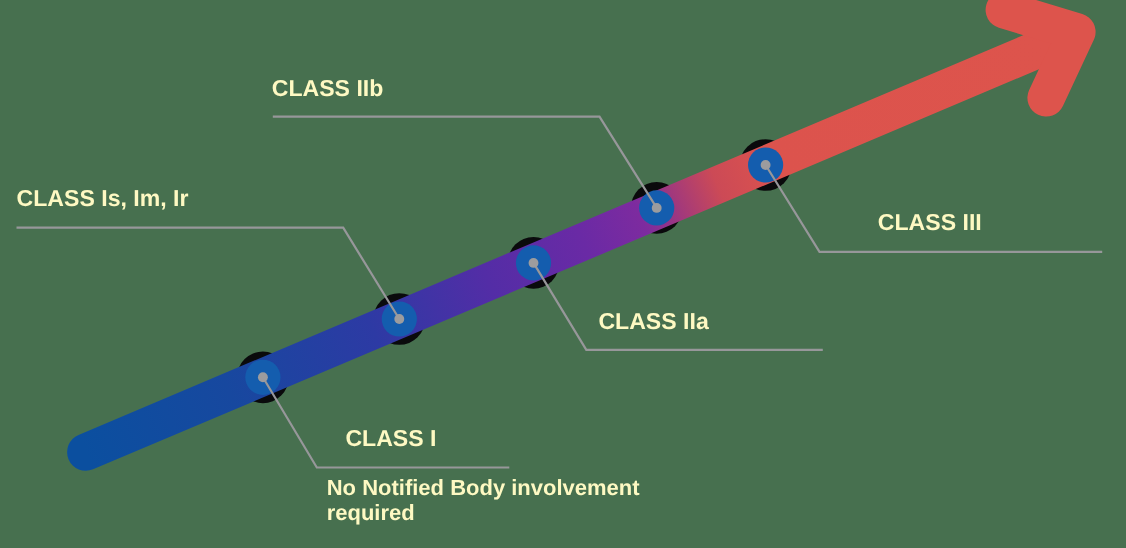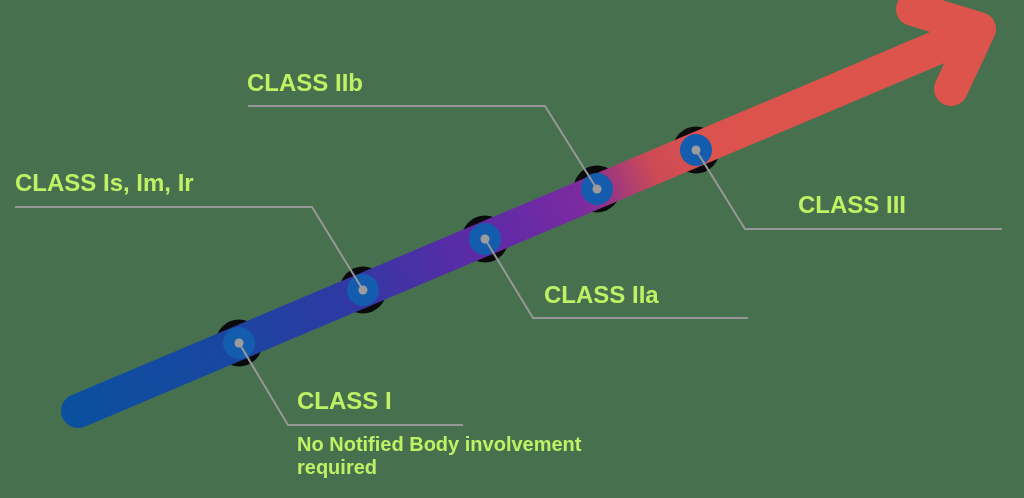--- a/index.html
+++ b/index.html
@@ -7,39 +7,39 @@
     width:1024px;height:498px;
     background:#47704f;
     font-family:"Liberation Sans",sans-serif;
     overflow:hidden;
   }
   .stage{position:relative;width:1024px;height:498px;}
   .stage svg{position:absolute;left:0;top:0;}
   .lbl{
     position:absolute;
     font-weight:bold;
-    font-size:24px;
-    color:#bef264;
+    font-size:21px;
+    color:#fef9c3;
     white-space:nowrap;
     letter-spacing:0px;
   }
   .note{
     position:absolute;
     font-weight:bold;
     font-size:20px;
     line-height:23px;
-    color:#bef264;
+    color:#fef9c3;
     width:300px;
     white-space:normal;
   }
   #lbl-class-iib{left:247px;top:69px;}
   #lbl-class-is {left:15px; top:169px;}
   #lbl-class-iia{left:544px;top:281px;}
   #lbl-class-iii{left:754px;top:191px;margin-left:44px;}
-  #lbl-class-i  {left:297px;top:387px;}
+  #lbl-class-i  {left:314px;top:387px;}
   #note-class-i {left:297px;top:433px;}
 </style>
 </head>
 <body>
 
 <div class="stage">
 
   <svg width="1024" height="498" viewBox="0 0 1024 498">
     <defs>
       <linearGradient id="shaftGrad" gradientUnits="userSpaceOnUse" x1="78" y1="411" x2="948" y2="43">

